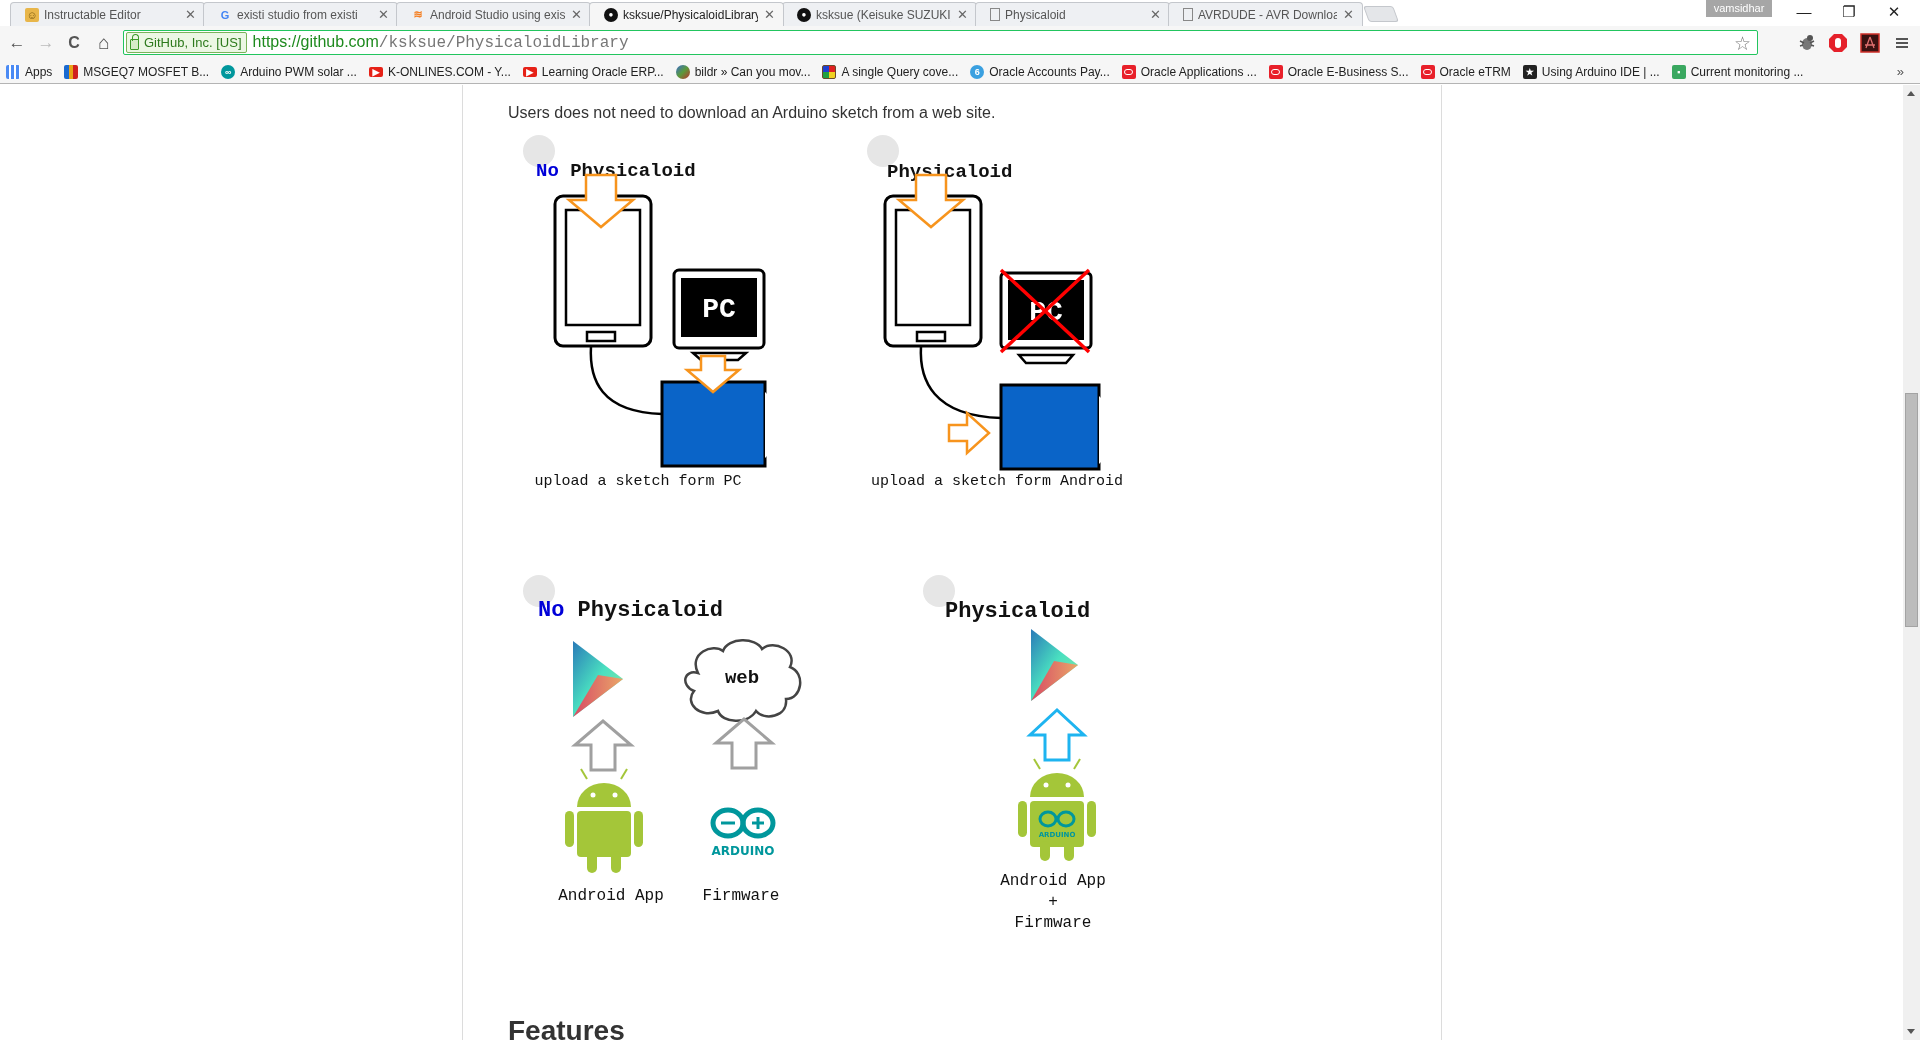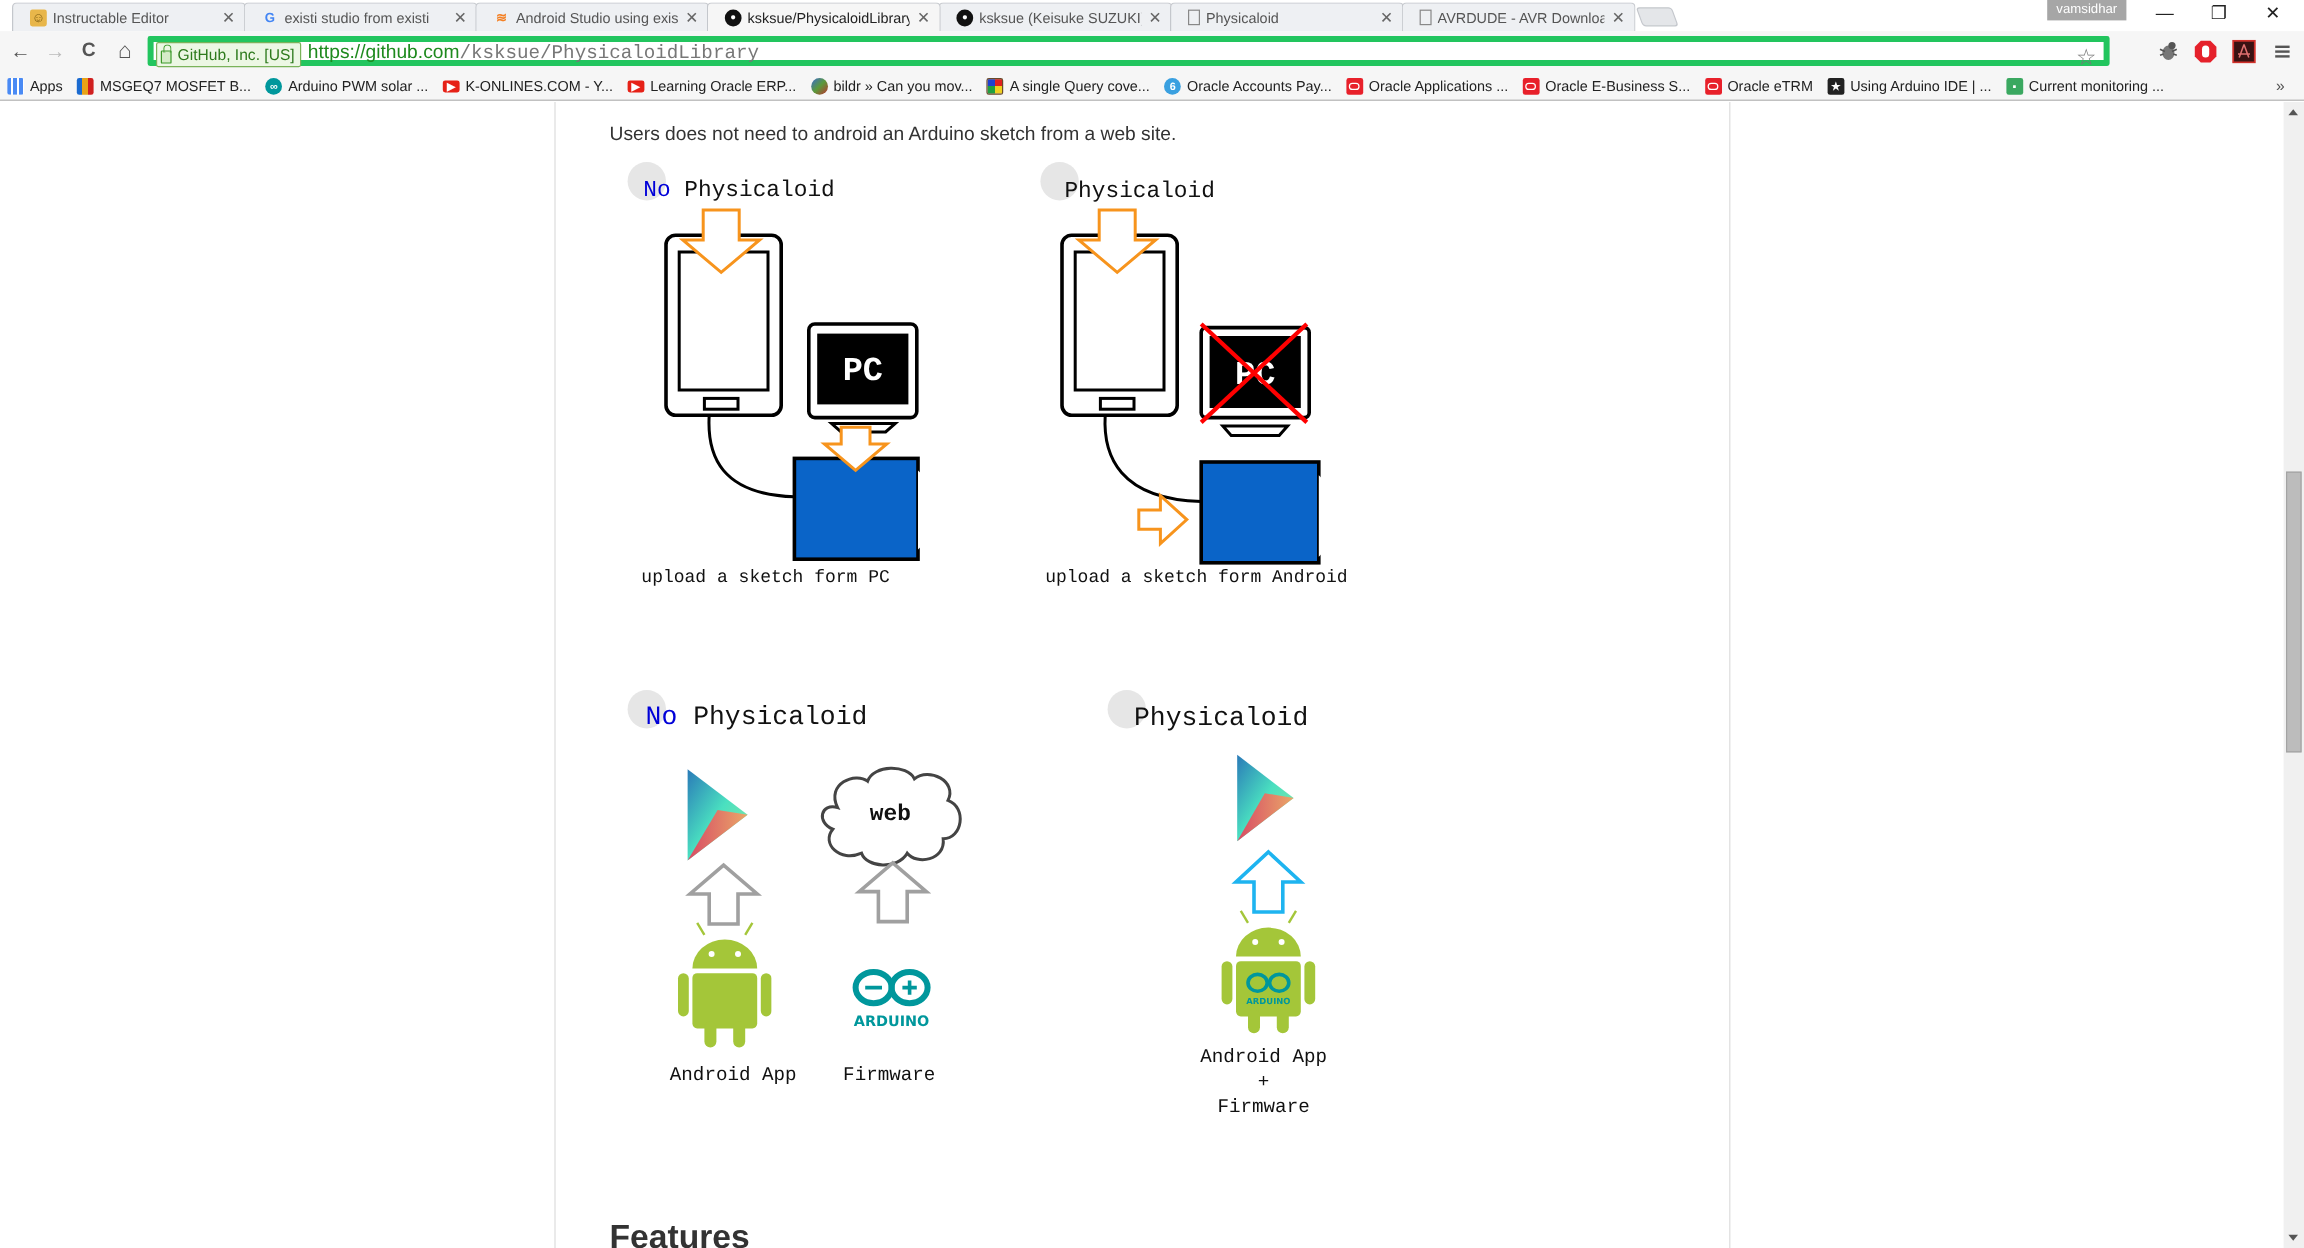--- a/index.html
+++ b/index.html
@@ -12,41 +12,41 @@
   .tab .fav { width: 14px; height: 14px; margin-right: 5px; flex: none; display: inline-flex; align-items: center; justify-content: center; font-size: 11px; font-weight: bold; }
   .tab .title { flex: 1; overflow: hidden; text-overflow: clip; }
   .tab .x { margin-left: 6px; font-size: 13px; color: #666; flex: none; }
   .newtab { position: absolute; top: 6px; left: 1366px; width: 30px; height: 16px; background: #e4e6e9; border: 1px solid #c4c7cc; border-radius: 3px; transform: skewX(20deg); }
   .user-badge { position: absolute; top: 0; left: 1706px; width: 66px; height: 17px; background: #a6a6a6; color: #fff; font-size: 11px; text-align: center; line-height: 16px; }
   .winbtn { position: absolute; top: 0; width: 44px; height: 24px; font-size: 15px; color: #222; text-align: center; line-height: 24px; }
 
   
   .toolbar { position: absolute; top: 26px; left: 0; width: 1920px; height: 34px; background: #f6f6f6; }
   .navbtn { position: absolute; top: 6px; width: 22px; height: 22px; text-align: center; font-size: 17px; line-height: 22px; color: #555; }
-  .omnibox { position: absolute; top: 4px; left: 123px; width: 1635px; height: 25px; background: #fff; border: 5px solid #22c55e; border-radius: 2px; display: flex; align-items: flex-start; }
+  .omnibox { position: absolute; top: 4px; left: 123px; width: 1635px; height: 25px; background: #fff; border: 1px solid #22c55e; border-radius: 2px; display: flex; align-items: center; }
   .ev-badge { margin-left: 2px; height: 21px; padding: 0 4px 0 3px; background: #ecf7e4; border: 1px solid #7ab35a; border-radius: 2px; color: #2d7a1c; font-size: 13px; display: flex; align-items: center; }
   .lock { width: 9px; height: 11px; border: 1.5px solid #3c9a2a; border-radius: 1px; margin-right: 5px; position: relative; top: 2px; background: #d5ecc8; }
   .lock::before { content: ""; position: absolute; left: 0.5px; top: -6px; width: 5px; height: 6px; border: 1.5px solid #3c9a2a; border-bottom: none; border-radius: 4px 4px 0 0; }
   .url { margin-left: 6px; font-size: 16px; color: #222; }
   .url .scheme { color: #1e8a1e; }
   .url .rest { color: #777; font-family: Liberation Mono, monospace; }
   .star { position: absolute; right: 6px; top: 1px; font-size: 19px; color: #777; }
   .ext { position: absolute; top: 5px; width: 24px; height: 24px; display: flex; align-items: center; justify-content: center; }
 
   
   .bookmarks { position: absolute; top: 60px; left: 0; width: 1920px; height: 24px; background: #f6f6f6; border-bottom: 1px solid #b4b4b4; display: flex; align-items: center; font-size: 12px; color: #222; }
   .bm { display: flex; align-items: center; margin-left: 12px; white-space: nowrap; }
   .bm .bi { width: 14px; height: 14px; margin-right: 5px; border-radius: 2px; flex: none; display: inline-flex; align-items: center; justify-content: center; font-size: 9px; color: #fff; font-weight: bold; }
   .bm-more { position: absolute; right: 16px; top: 4px; font-size: 13px; color: #555; }
 
   
   .viewport { position: absolute; top: 85px; left: 0; width: 1903px; height: 955px; background: #fff; overflow: hidden; }
   .readme { position: absolute; left: 462px; top: 0; width: 980px; height: 955px; border-left: 1px solid #dcdcdc; border-right: 1px solid #dcdcdc; }
   .p { position: absolute; left: 45px; font-size: 16px; color: #333; }
-  .dtitle { position: absolute; font-family: "Liberation Mono", monospace; font-weight: normal; font-size: 19px; color: #111; }
+  .dtitle { position: absolute; font-family: "Liberation Mono", monospace; font-weight: bold; font-size: 19px; color: #111; margin-top: 13px; }
   .dtitle .no { color: #0000d8; }
   .bubble { position: absolute; width: 32px; height: 32px; border-radius: 50%; background: #e6e6e6; }
   .caption { position: absolute; font-family: "Liberation Mono", monospace; font-size: 15px; color: #111; text-align: center; white-space: pre; }
   .features { position: absolute; left: 45px; top: 930px; font-size: 28px; font-weight: bold; color: #333; }
 
   
   .scrollbar { position: absolute; top: 85px; left: 1903px; width: 17px; height: 955px; background: #f0f0f0; }
   .scroll-thumb { position: absolute; left: 2px; top: 308px; width: 13px; height: 234px; background: #bcbcbc; border: 1px solid #a3a3a3; }
   .scroll-arrow { position: absolute; left: 4px; width: 0; height: 0; border-left: 4px solid transparent; border-right: 4px solid transparent; }
 </style>
@@ -200,21 +200,21 @@
   <div class="bm">
     <span class="bi" style="background:#3aa860;">▪</span>
     <span>Current monitoring ...</span>
   </div>
   <span class="bm-more">»</span>
 </div>
 
 <div class="viewport">
   <div class="readme">
 
-    <p class="p" style="top:19px;">Users does not need to android an Arduino sketch from a web site.</p>
+    <p class="p" style="top:19px;">Users does not need to download an Arduino sketch from a web site.</p>
 
     <div style="position:absolute;left:0;top:0;width:980px;height:420px;">
       <div class="bubble" style="left:60px;top:50px;"></div>
       <div class="dtitle" style="left:73px;top:62px;">
         <span class="no">No</span>
         <span>Physicaloid</span>
       </div>
       <div class="bubble" style="left:404px;top:50px;"></div>
       <div class="dtitle" style="left:424px;top:63px;">
         <span>Physicaloid</span>

